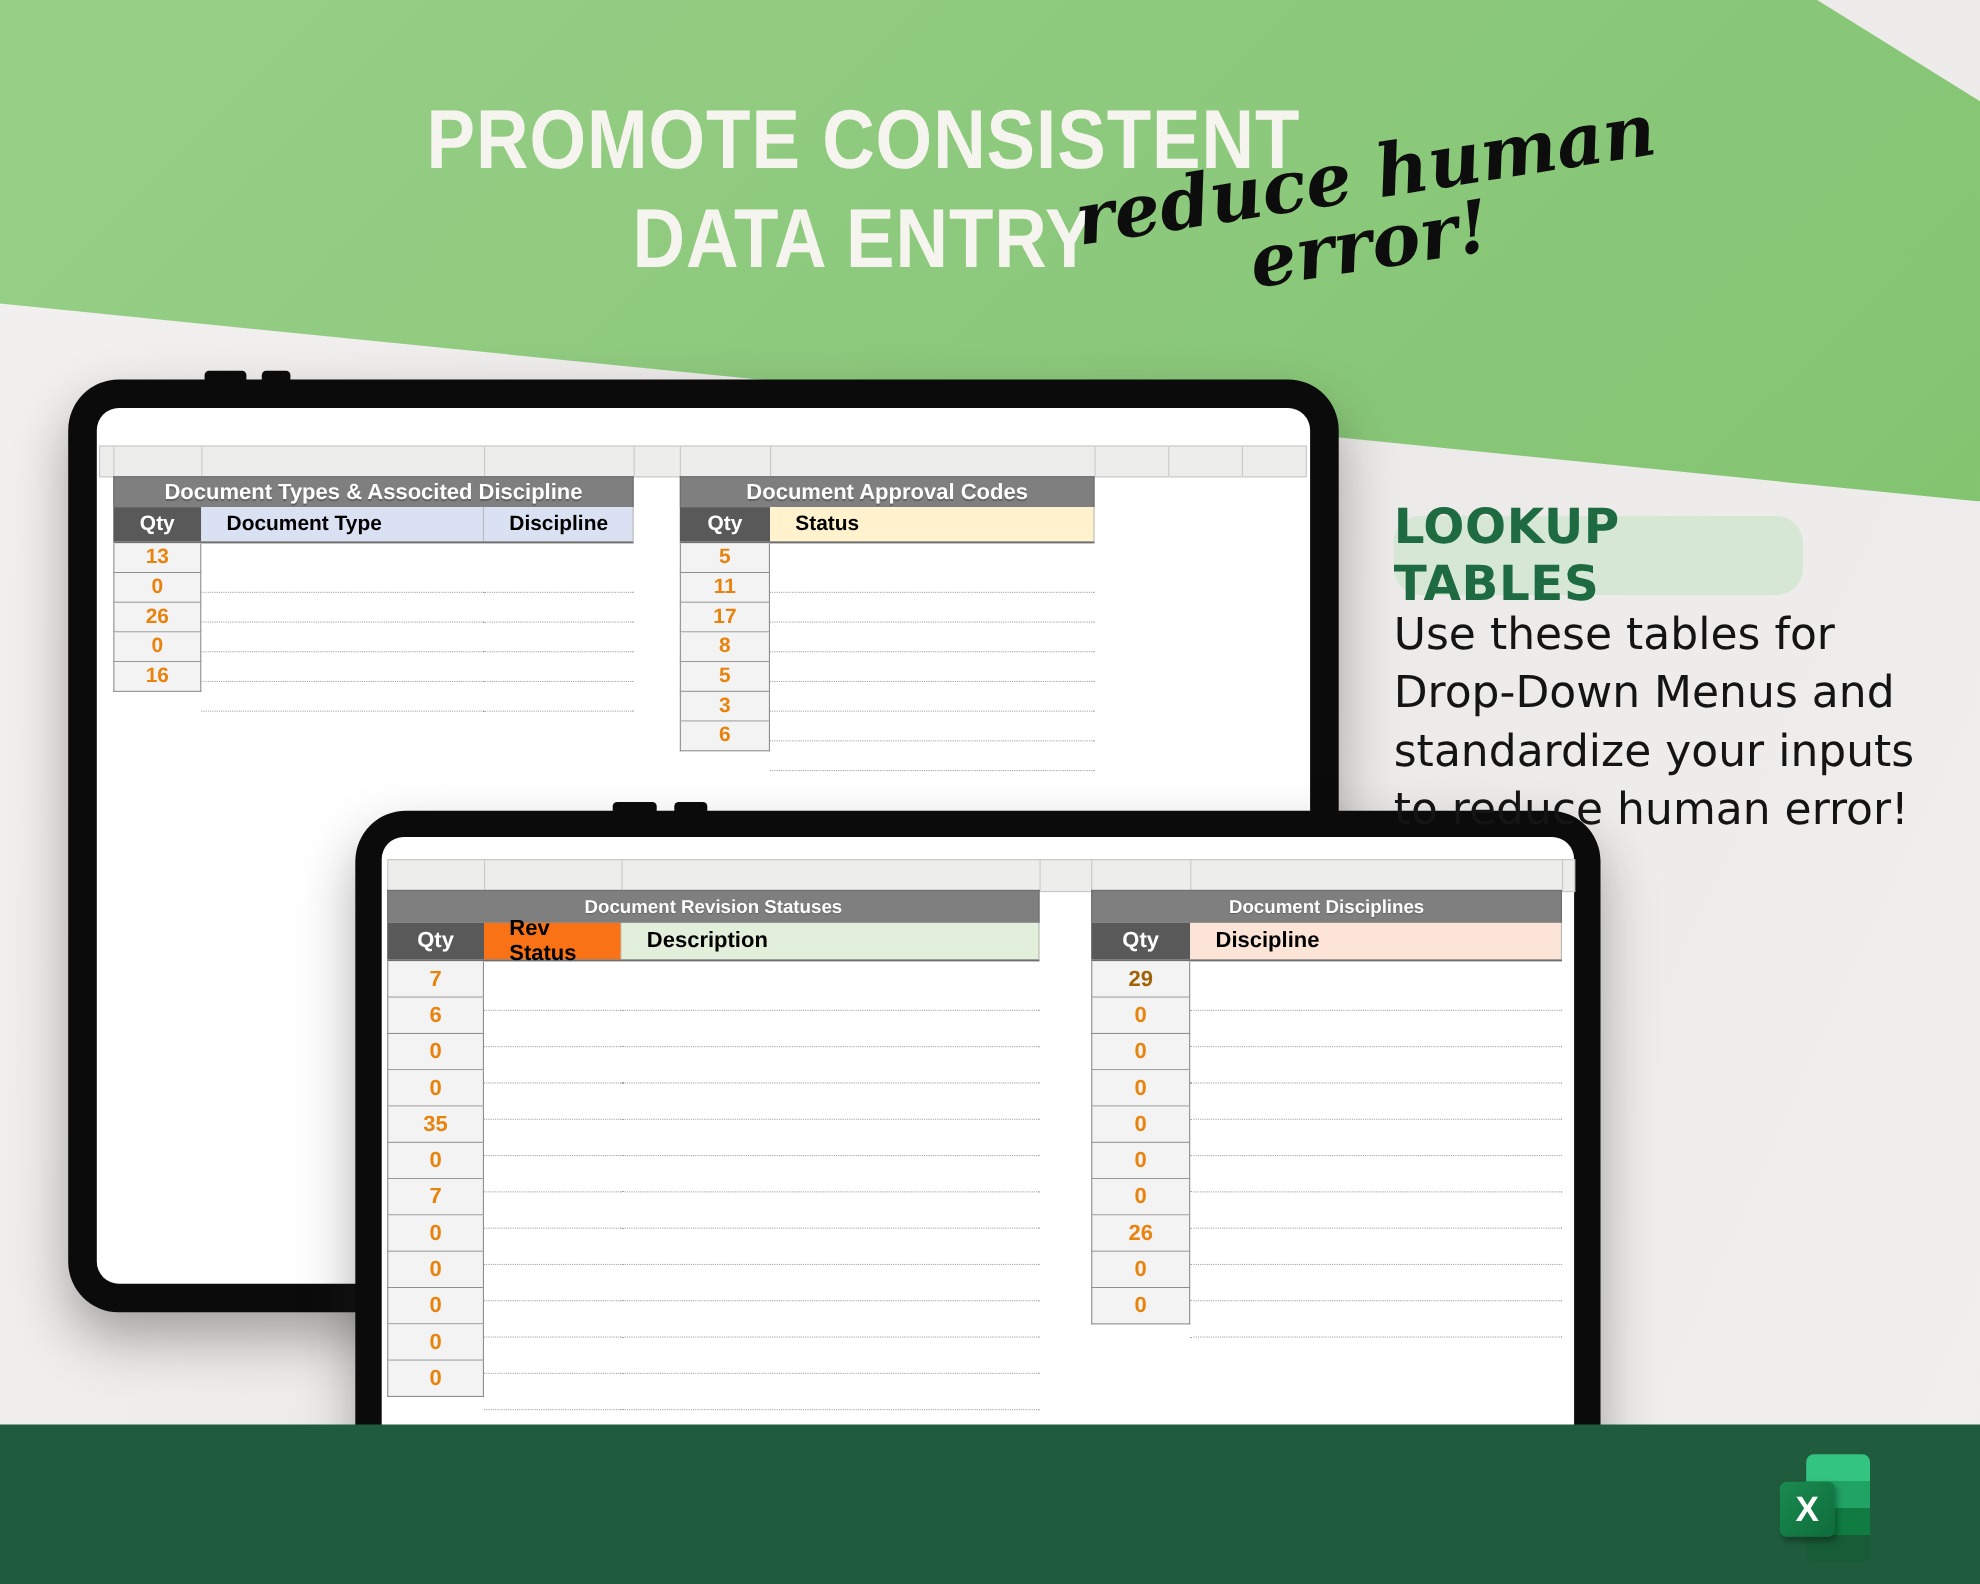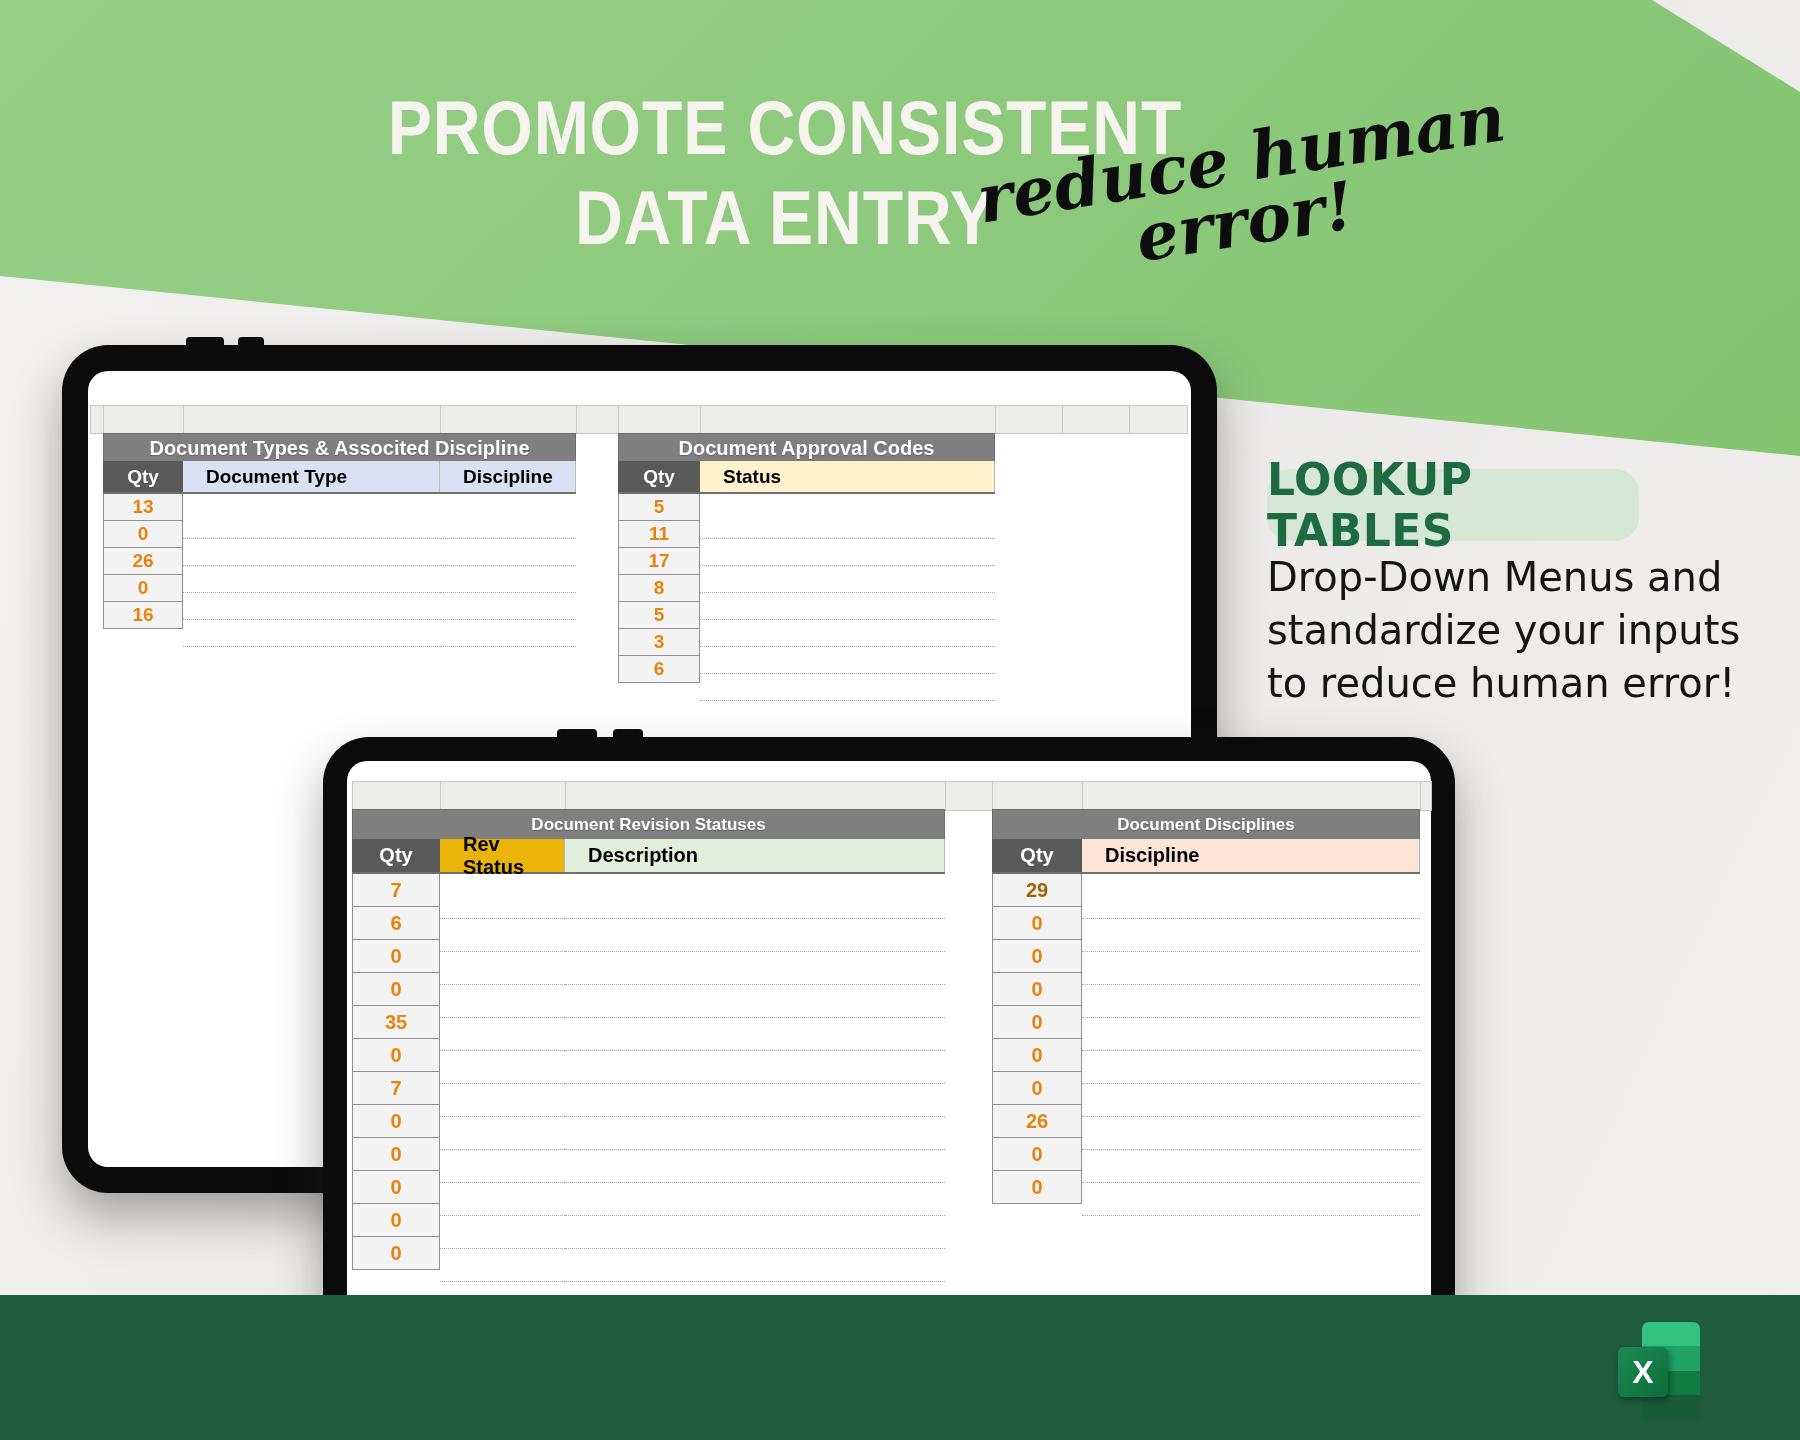--- a/index.html
+++ b/index.html
@@ -229,21 +229,21 @@
         <div class="colcell"></div>
         <div class="colcell"></div>
         <div class="colcell"></div>
         <div class="colcell"></div>
       </div>
 
     <div class="xtable t-s2 revision" style="left:29px;top:72px;width:593px;">
       <div class="ttl" style="background: rgb(127, 127, 127);">Document Revision Statuses</div>
       <div class="hrow">
         <div class="qh cw0" style="background: rgb(89, 89, 89);">Qty</div>
-        <div class="th cw1" style="background: #eab308;">Rev Status</div>
+        <div class="th cw1" style="background: #f97316;">Rev Status</div>
         <div class="th cw2" style="background: rgb(226, 239, 218);">Description</div>
       </div>
       <div>
 
       <div class="drow">
             <div class="qc cw0" style="color: rgb(232, 131, 13);">7</div>
             <div class="tc cw1">IFR</div>
             <div class="tc cw2">Issued for Review</div>
           </div>
           <div class="drow">
@@ -351,20 +351,21 @@
           <div class="drow">
             <div class="qc cw0" style="color: rgb(232, 131, 13);">0</div>
             <div class="tc cw1">3D Model</div>
           </div>
         </div>
     </div>
   </div>
 
   <div class="pill" style="background: rgb(214, 231, 213); color: rgb(30, 107, 66);">LOOKUP TABLES</div>
   <div class="callout-body">
+    <div>Use these tables for</div>
     <div>Drop-Down Menus and</div>
     <div>standardize your inputs</div>
     <div>to reduce human error!</div>
   </div>
 
   <div class="footer" style="background: rgb(31, 92, 61);"></div>
   <div class="bullet b1">&gt; Fully Customizable</div>
   <div class="bullet b2">&gt; Instant Digital Download</div>
   <div class="brand">MICROSOFT EXCEL</div>
   <div class="xlogo">

